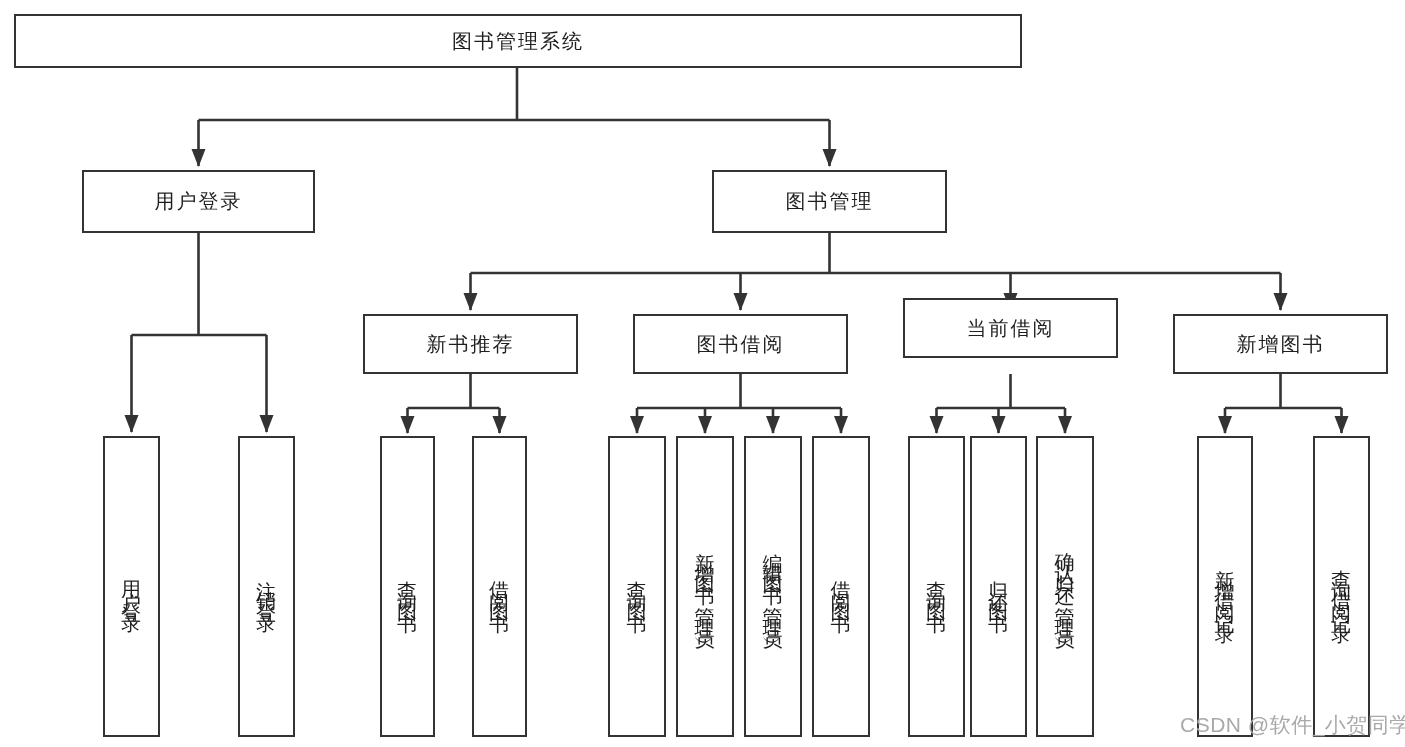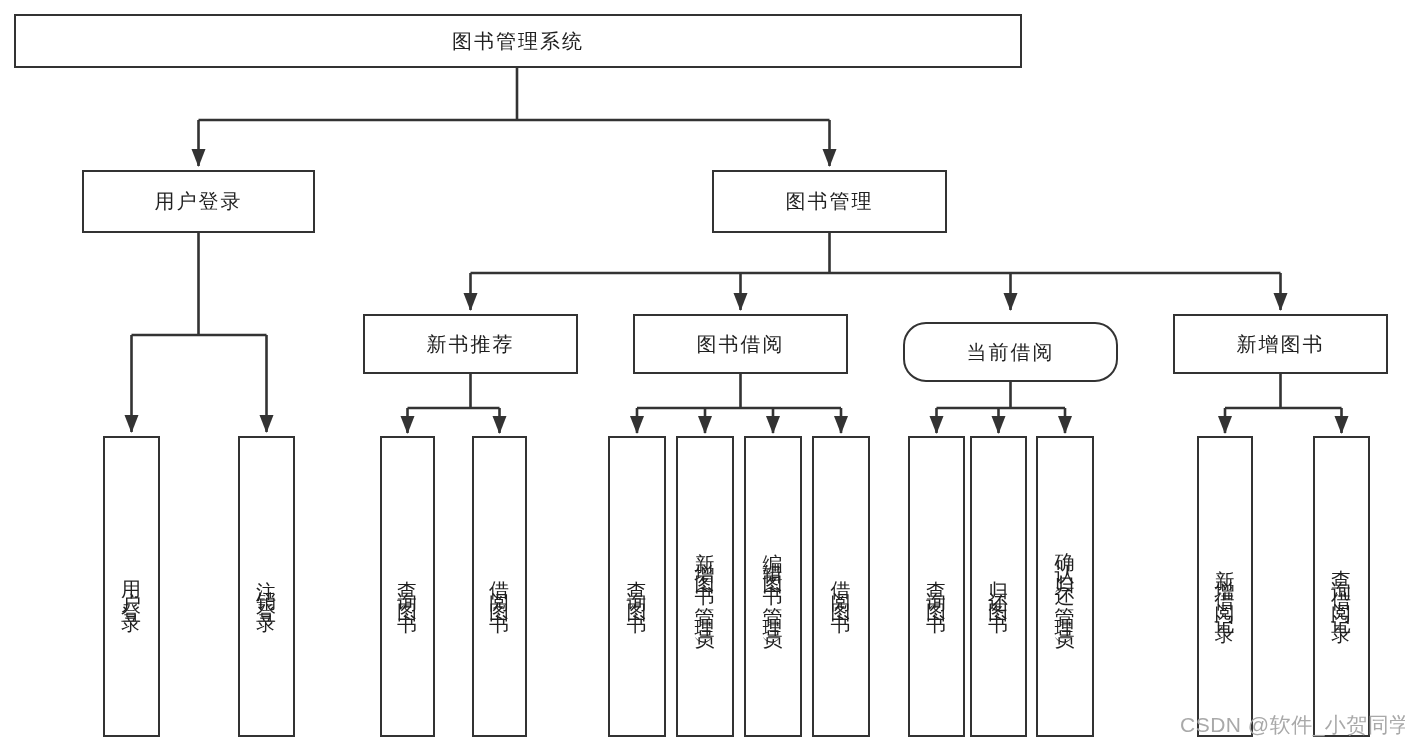--- a/index.html
+++ b/index.html
@@ -101,21 +101,21 @@
     <line class="wire" x1="1341.5" y1="408" x2="1341.5" y2="433" marker-end="url(#arrow)"></line>
   </svg>
 
   <div class="box" style="left:14px; top:14px; width:1008px; height:54px;">图书管理系统</div>
 
   <div class="box" style="left:82px; top:170px; width:233px; height:63px;">用户登录</div>
   <div class="box" style="left:363px; top:314px; width:215px; height:60px;">新书推荐</div>
 
   <div class="box" style="left:712px; top:170px; width:235px; height:63px;">图书管理</div>
   <div class="box" style="left:633px; top:314px; width:215px; height:60px;">图书借阅</div>
-  <div class="box" style="left:903px; top:322px; width:215px; height:60px;border-radius:23px;">当前借阅</div>
+  <div class="box" style="left:903px; top:298px; width:215px; height:60px;">当前借阅</div>
   <div class="box" style="left:1173px; top:314px; width:215px; height:60px;">新增图书</div>
 
   <div class="box leaf" style="left:103px; top:436px; width:57px; height:301px;">
     <span class="vtext">用户登录</span>
   </div>
   <div class="box leaf" style="left:238px; top:436px; width:57px; height:301px;">
     <span class="vtext">注销登录</span>
   </div>
 
   <div class="box leaf" style="left:380px; top:436px; width:55px; height:301px;">

